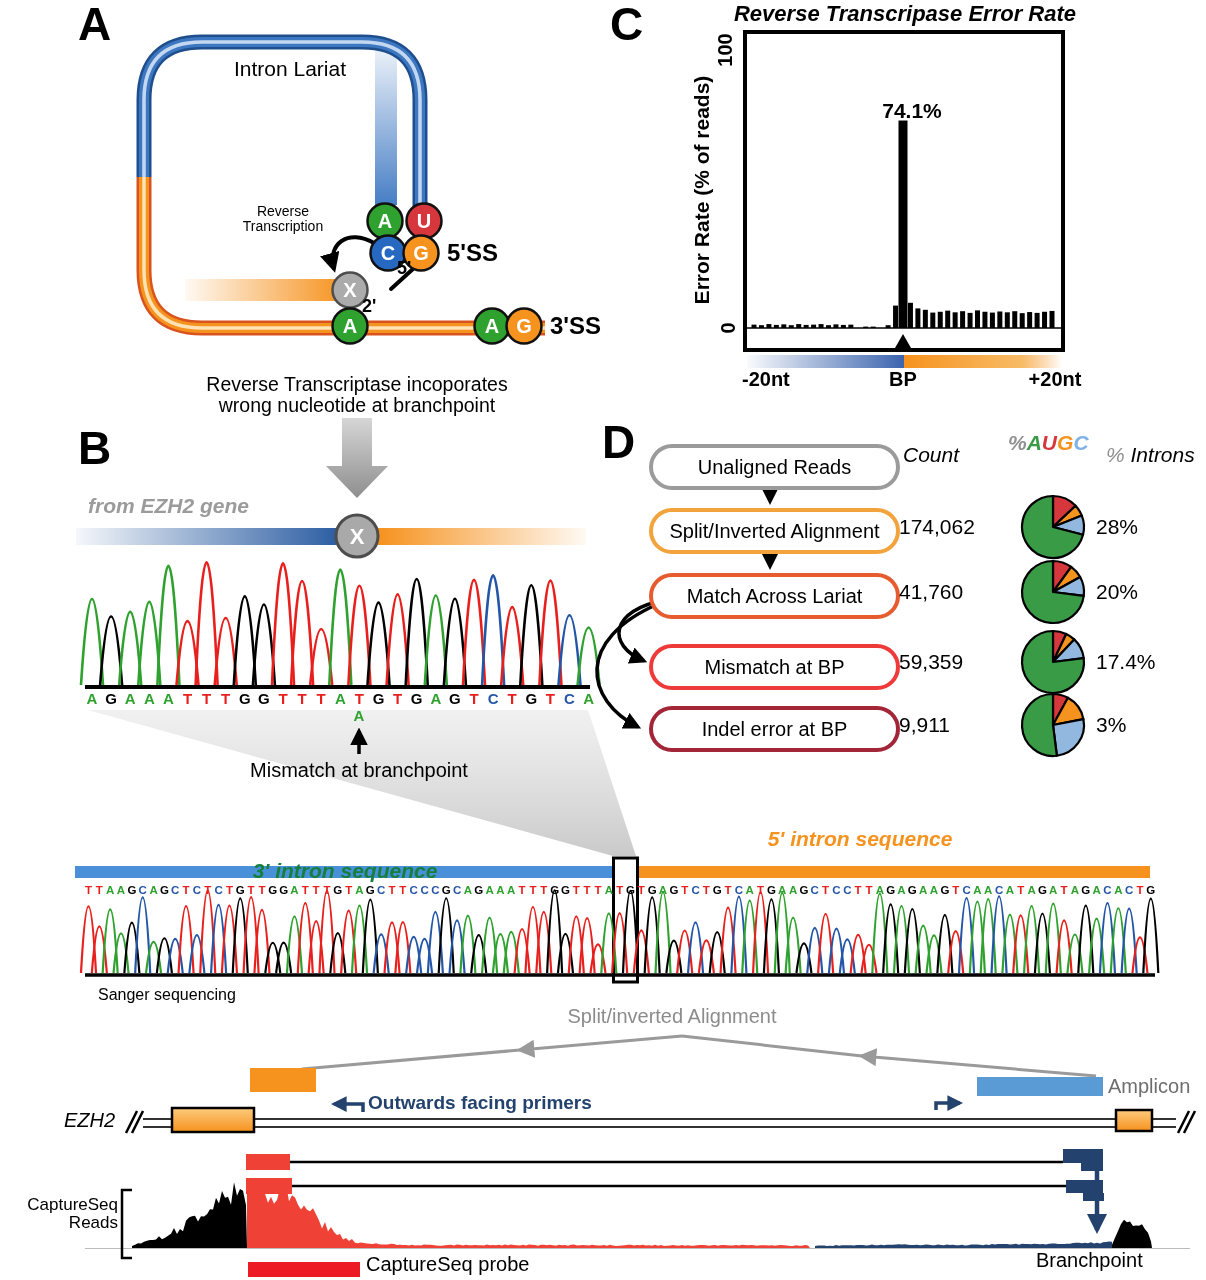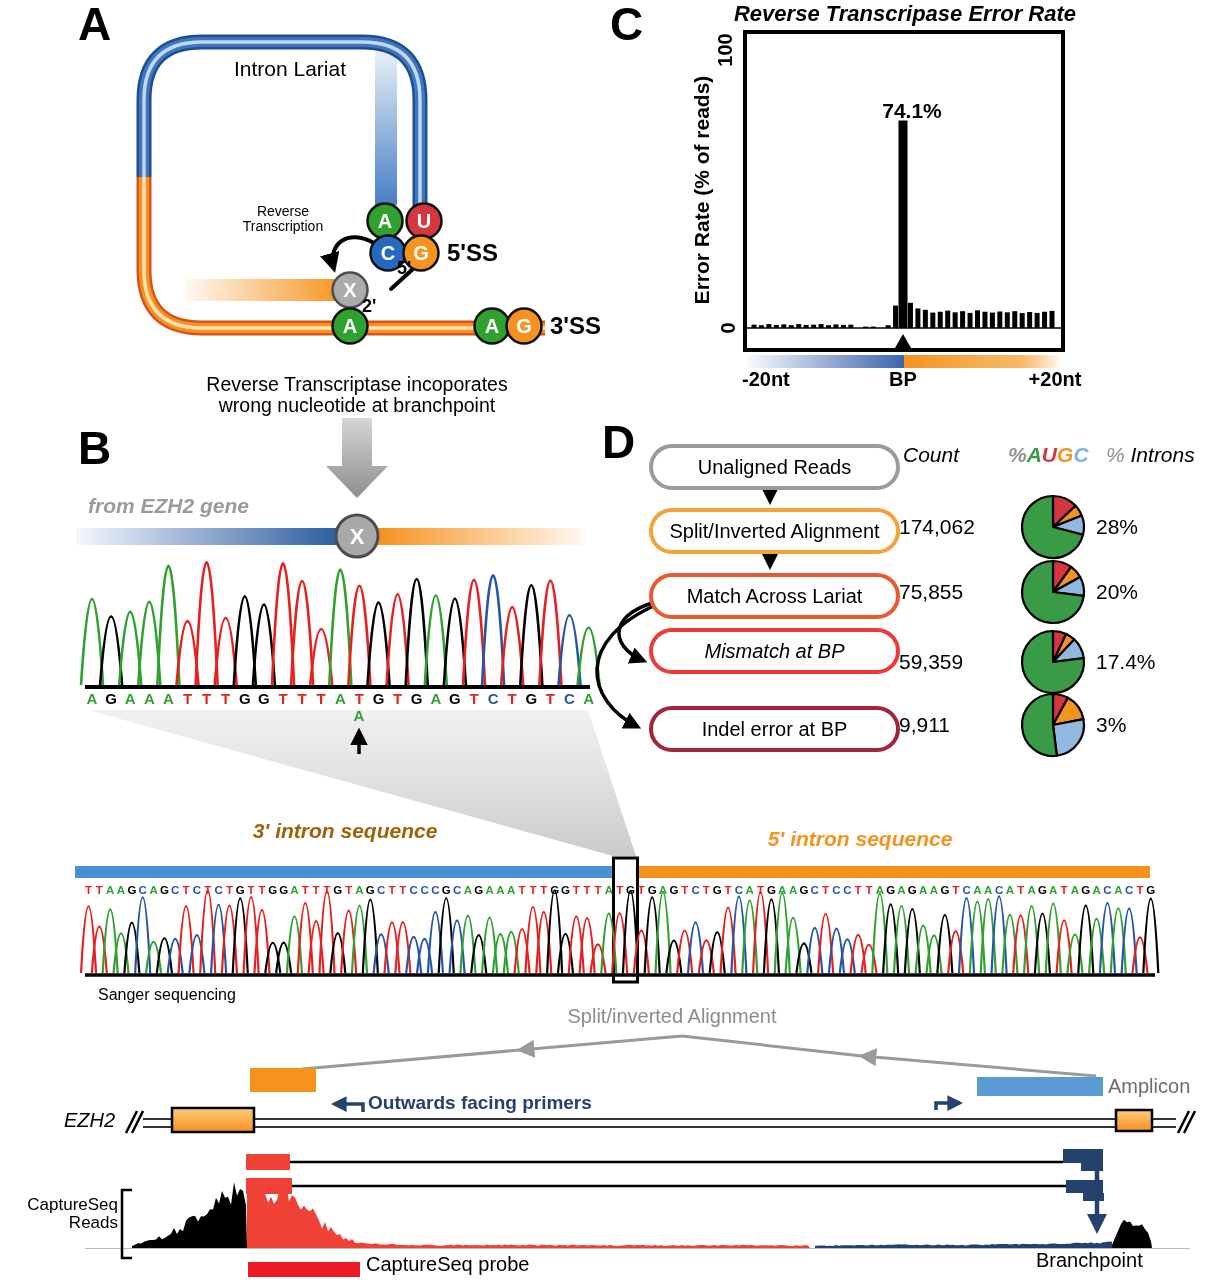--- a/index.html
+++ b/index.html
@@ -428,63 +428,64 @@
       <span class="base" style="left: 454.9px; color: rgb(0, 0, 0);">G</span>
       <span class="base" style="left: 474px; color: rgb(232, 32, 29);">T</span>
       <span class="base" style="left: 493.1px; color: rgb(36, 86, 168);">C</span>
       <span class="base" style="left: 512.2px; color: rgb(232, 32, 29);">T</span>
       <span class="base" style="left: 531.3px; color: rgb(0, 0, 0);">G</span>
       <span class="base" style="left: 550.4px; color: rgb(232, 32, 29);">T</span>
       <span class="base" style="left: 569.5px; color: rgb(36, 86, 168);">C</span>
       <span class="base" style="left: 588.6px; color: rgb(47, 161, 46);">A</span>
     </div>
 <span class="base z2" style="left:359px;top:707px;font-size:15px;color:#2FA12E;">A</span>
+<div class="t ctr z2" style="left:214px;top:760px;width:290px;font-size:20px;">Mismatch at branchpoint</div>
 
 <div class="t panel-letter z2" style="left:610px;top:0px;">C</div>
 <div class="t ctr b it z2" style="left:725px;top:2px;width:360px;font-size:22px;">Reverse Transcripase Error Rate</div>
 <div class="t ctr b rot z2" style="left:553px;top:178px;width:300px;height:24px;font-size:21px;">Error Rate (% of reads)</div>
 <div class="t ctr b rot z2" style="left:701px;top:40px;width:48px;height:20px;font-size:20px;">100</div>
 <div class="t ctr b rot z2" style="left:714px;top:318px;width:28px;height:20px;font-size:20px;">0</div>
 <div class="t ctr b z2" style="left:867px;top:100px;width:90px;font-size:21px;">74.1%</div>
 <div class="t b z2" style="left:742px;top:369px;font-size:20px;">-20nt</div>
 <div class="t ctr b z2" style="left:883px;top:369px;width:40px;font-size:20px;">BP</div>
 <div class="t ctr b z2" style="left:1020px;top:369px;width:70px;font-size:20px;">+20nt</div>
 
 <div class="t panel-letter z2" style="left:602px;top:418px;">D</div>
 <div class="t hdr z2" style="left:903px;top:444px;">Count</div>
-<div class="t hdr b z2" style="left:1008px;top:444px;text-align:right;"><span class="gray">%</span><span style="color:#3A9B47">A</span><span style="color:#D6373C">U</span><span style="color:#F6921E">G</span><span style="color:#7FB2E5">C</span></div>
+<div class="t hdr b z2" style="left:1008px;top:432px;text-align:right;"><span class="gray">%</span><span style="color:#3A9B47">A</span><span style="color:#D6373C">U</span><span style="color:#F6921E">G</span><span style="color:#7FB2E5">C</span></div>
 <div class="t hdr z2" style="left:1106px;top:444px;"><span class="gray">%</span> <span>Introns</span></div>
 
 <div class="pill" style="top: 444px; border-color: rgb(155, 155, 155);">
       <span>Unaligned Reads</span>
     </div>
 <div class="pill" style="top: 508px; border-color: rgb(242, 163, 60);">
       <span>Split/Inverted Alignment</span>
     </div>
 <div class="pill" style="top: 573px; border-color: rgb(230, 92, 46);">
       <span>Match Across Lariat</span>
     </div>
-<div class="pill" style="top: 628px; border-color: rgb(238, 59, 57); font-style: italic;">
+<div class="pill" style="top: 644px; border-color: rgb(238, 59, 57);">
       <span>Mismatch at BP</span>
     </div>
 <div class="pill" style="top: 706px; border-color: rgb(163, 38, 56);">
       <span>Indel error at BP</span>
     </div>
 
 <div class="cnt" style="top:515px;">174,062</div>
-<div class="cnt" style="top:580px;">75,855</div>
+<div class="cnt" style="top:580px;">41,760</div>
 <div class="cnt" style="top:650px;">59,359</div>
 <div class="cnt" style="top:713px;">9,911</div>
 
 <div class="pct" style="top:515px;">28%</div>
 <div class="pct" style="top:580px;">20%</div>
 <div class="pct" style="top:650px;">17.4%</div>
 <div class="pct" style="top:713px;">3%</div>
 
-<div class="t ctr b it z2" style="left:160px;top:820px;width:370px;font-size:21px;color:#a16207;">3' intron sequence</div>
+<div class="t ctr b it z2" style="left:160px;top:860px;width:370px;font-size:21px;color:#15803d;">3' intron sequence</div>
 <div class="t ctr b it z2" style="left:680px;top:828px;width:360px;font-size:21px;color:#F6921E;">5' intron sequence</div>
 <div id="s-seq">
       <span class="base" style="left: 88.5px; color: rgb(232, 32, 29);">T</span>
       <span class="base" style="left: 99.34px; color: rgb(232, 32, 29);">T</span>
       <span class="base" style="left: 110.18px; color: rgb(47, 161, 46);">A</span>
       <span class="base" style="left: 121.02px; color: rgb(47, 161, 46);">A</span>
       <span class="base" style="left: 131.86px; color: rgb(0, 0, 0);">G</span>
       <span class="base" style="left: 142.7px; color: rgb(36, 86, 168);">C</span>
       <span class="base" style="left: 153.54px; color: rgb(47, 161, 46);">A</span>
       <span class="base" style="left: 164.38px; color: rgb(0, 0, 0);">G</span>

